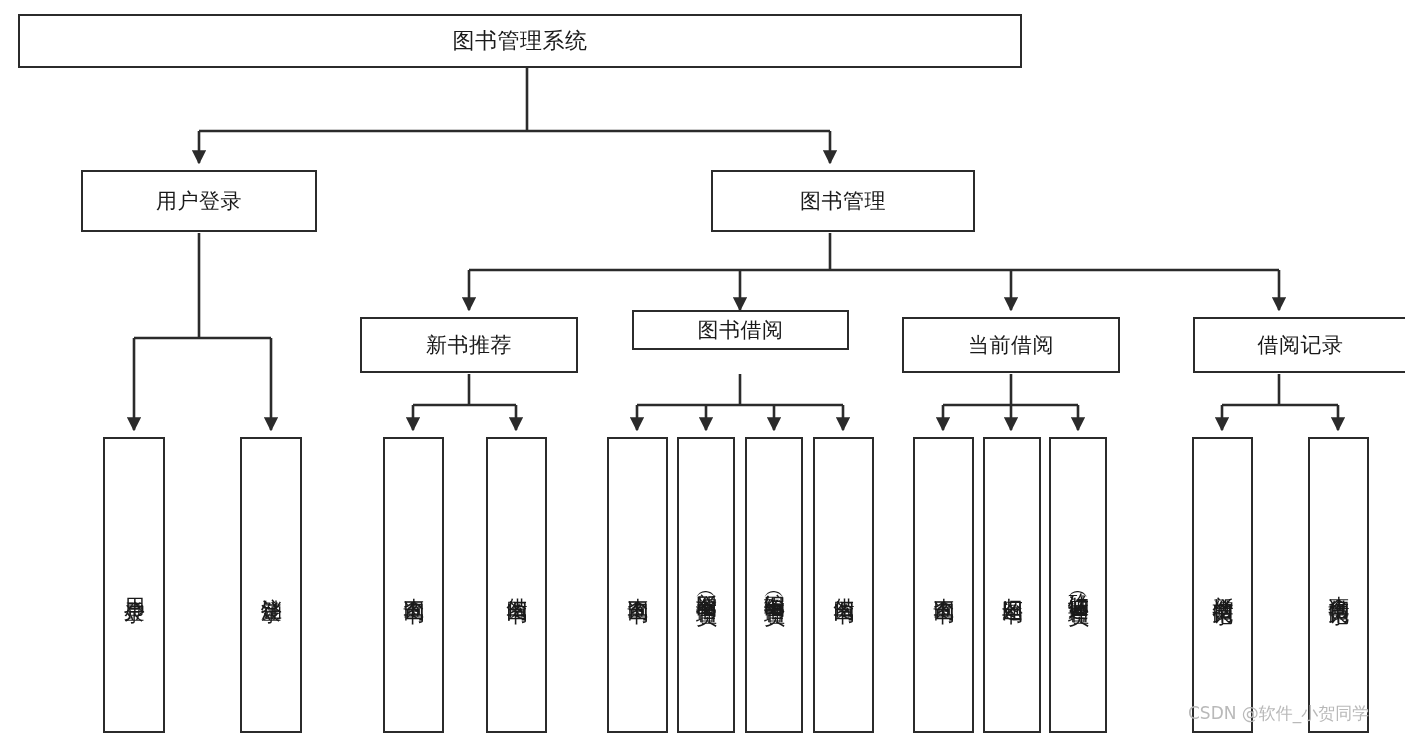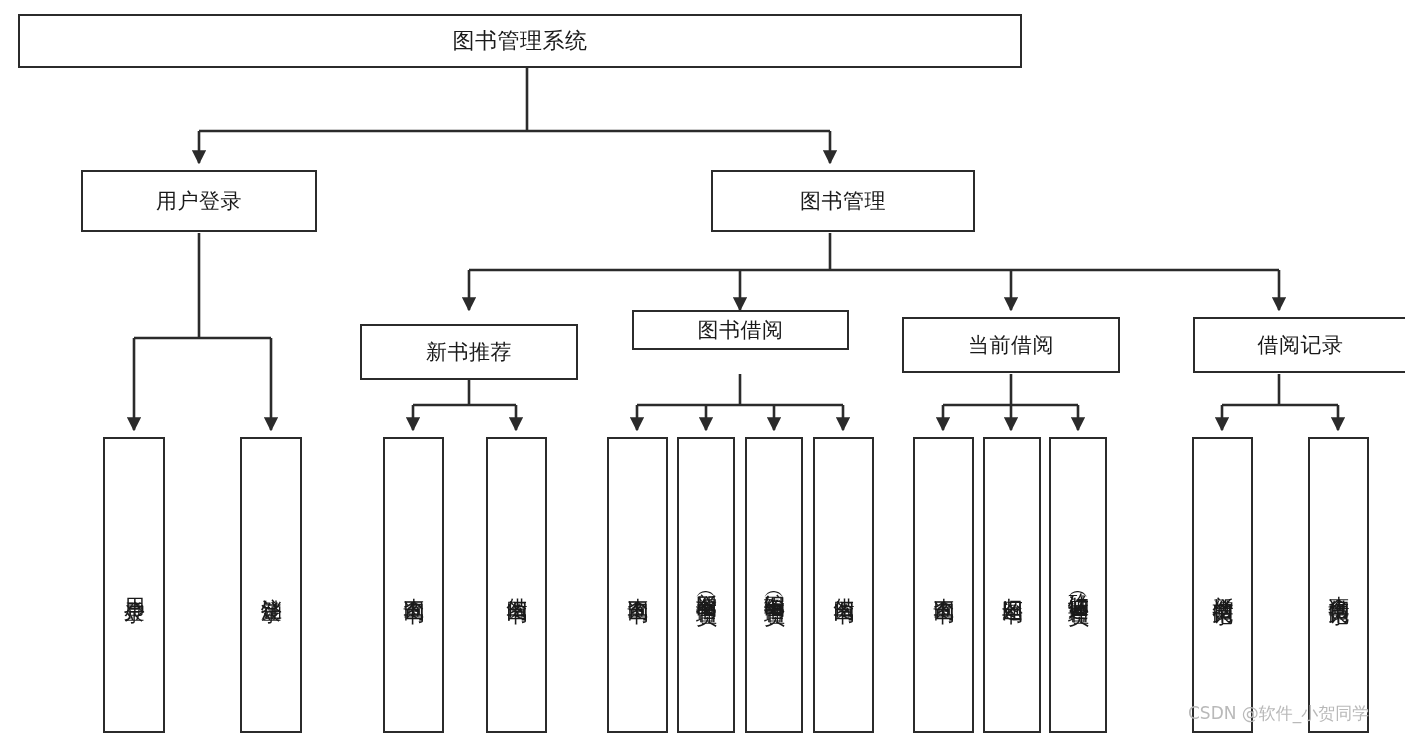--- a/index.html
+++ b/index.html
@@ -134,21 +134,21 @@
   </div>
 
   <div class="node horiz" style="left:81px; top:170px; width:236px; height:62px;">
     <span class="node-label">用户登录</span>
   </div>
 
   <div class="node horiz" style="left:711px; top:170px; width:264px; height:62px;">
     <span class="node-label">图书管理</span>
   </div>
 
-  <div class="node horiz" style="left:360px; top:317px; width:218px; height:56px;margin-top:7px;">
+  <div class="node horiz" style="left:360px; top:317px; width:218px; height:56px;">
     <span class="node-label">新书推荐</span>
   </div>
 
   <div class="node horiz" style="left:632px; top:310px; width:217px; height:40px;">
     <span class="node-label">图书借阅</span>
   </div>
 
   <div class="node horiz" style="left:902px; top:317px; width:218px; height:56px;">
     <span class="node-label">当前借阅</span>
   </div>

